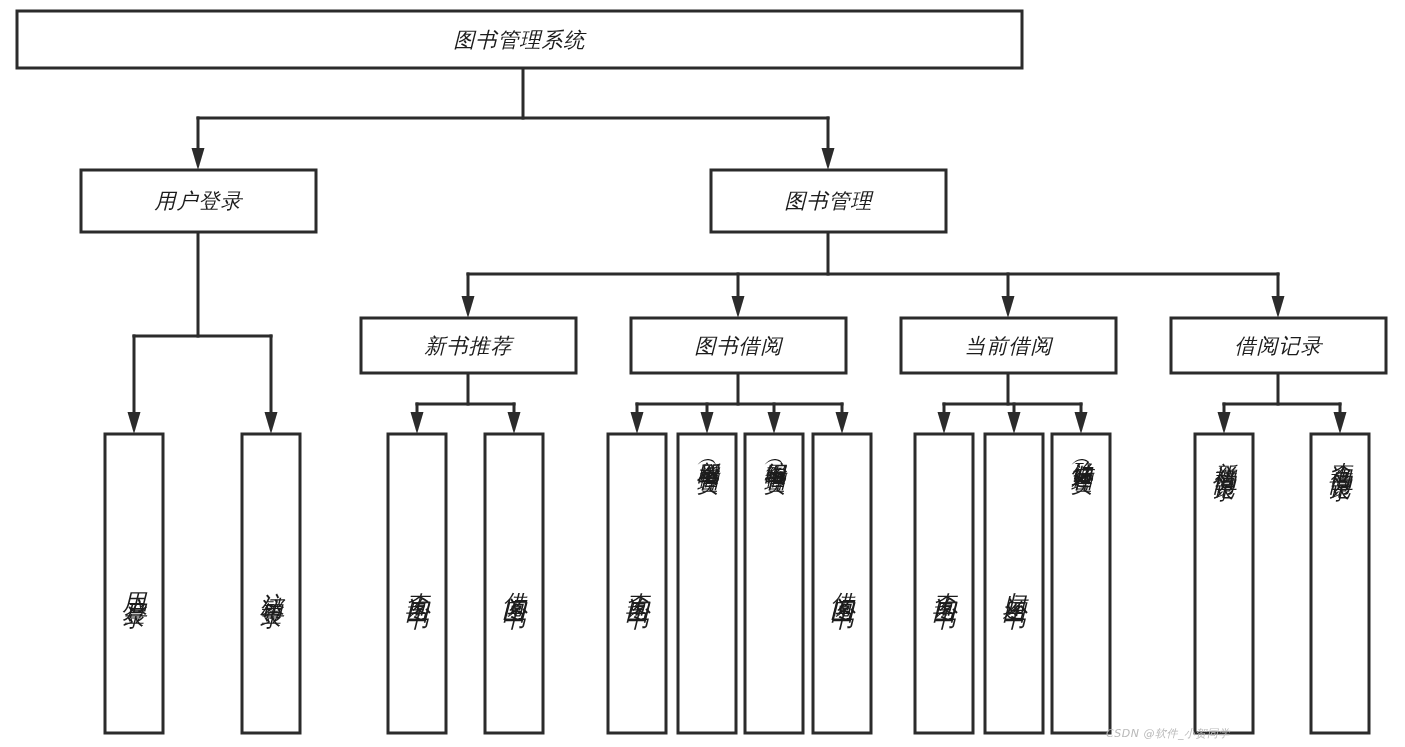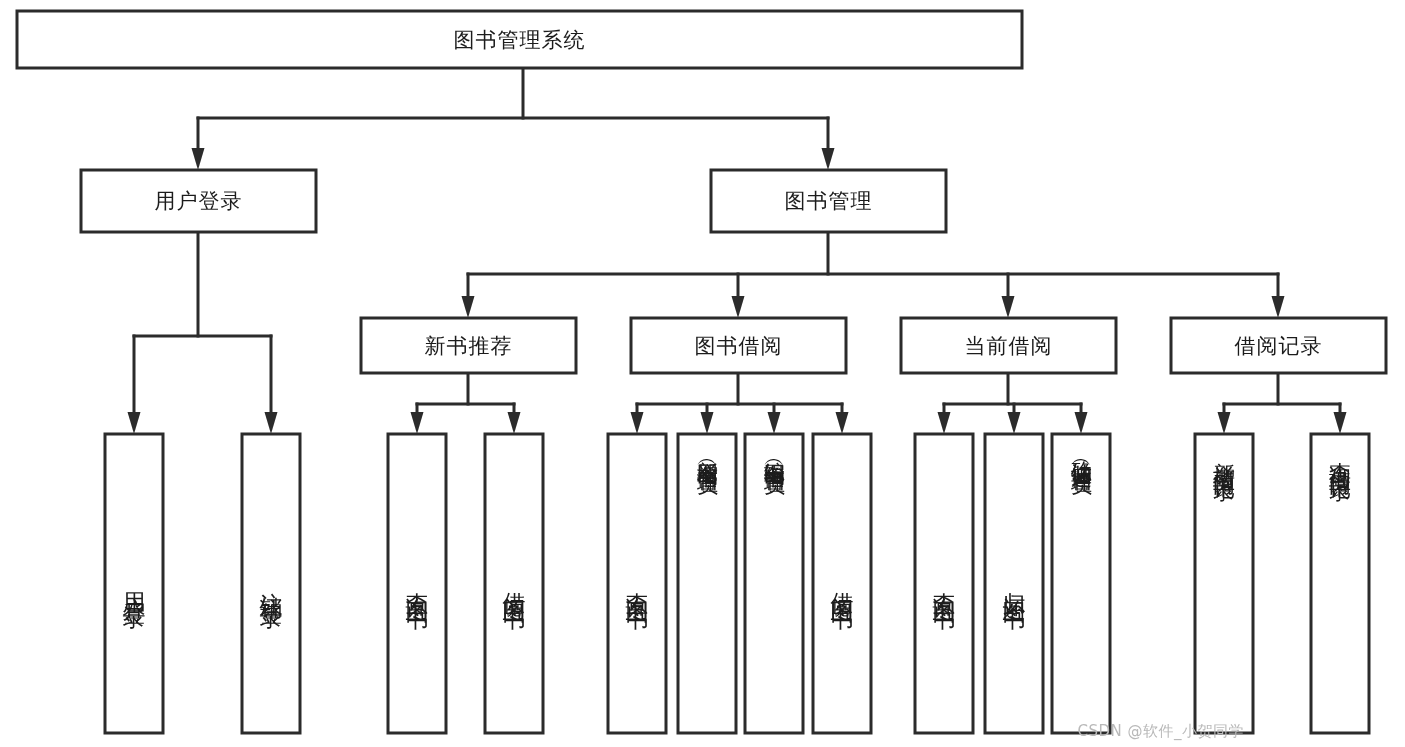--- a/index.html
+++ b/index.html
@@ -12,20 +12,21 @@
     width: 1405px;
     height: 747px;
     font-family: "DejaVu Sans", "Liberation Sans", sans-serif;
     overflow: hidden;
   }
   #diagram-root {
     position: relative;
     width: 1250px;
     height: 747px;
     background: #ffffff;
+    font-style: italic;
   }
   svg.diagram-canvas {
     position: absolute;
     left: 0;
     top: 0;
     width: 1405px;
     height: 747px;
     display: block;
   }
   .node-box {
@@ -64,24 +65,24 @@
     font-family: "DejaVu Sans", "Liberation Sans", sans-serif;
     font-size: 23px;
     line-height: 1.0;
     color: #1c1c1c;
     letter-spacing: 5px;
     white-space: nowrap;
     text-align: center;
   }
   .watermark {
     position: absolute;
-    right: 6px;
+    right: 20px;
     bottom: 6px;
     font-family: "DejaVu Sans", "Liberation Sans", sans-serif;
-    font-size: 15px;
+    font-size: 11px;
     color: #b9b9b9;
     letter-spacing: 0.5px;
     white-space: nowrap;
   }
 </style>
 </head>
 <body>
 
 <div id="diagram-root">
 

